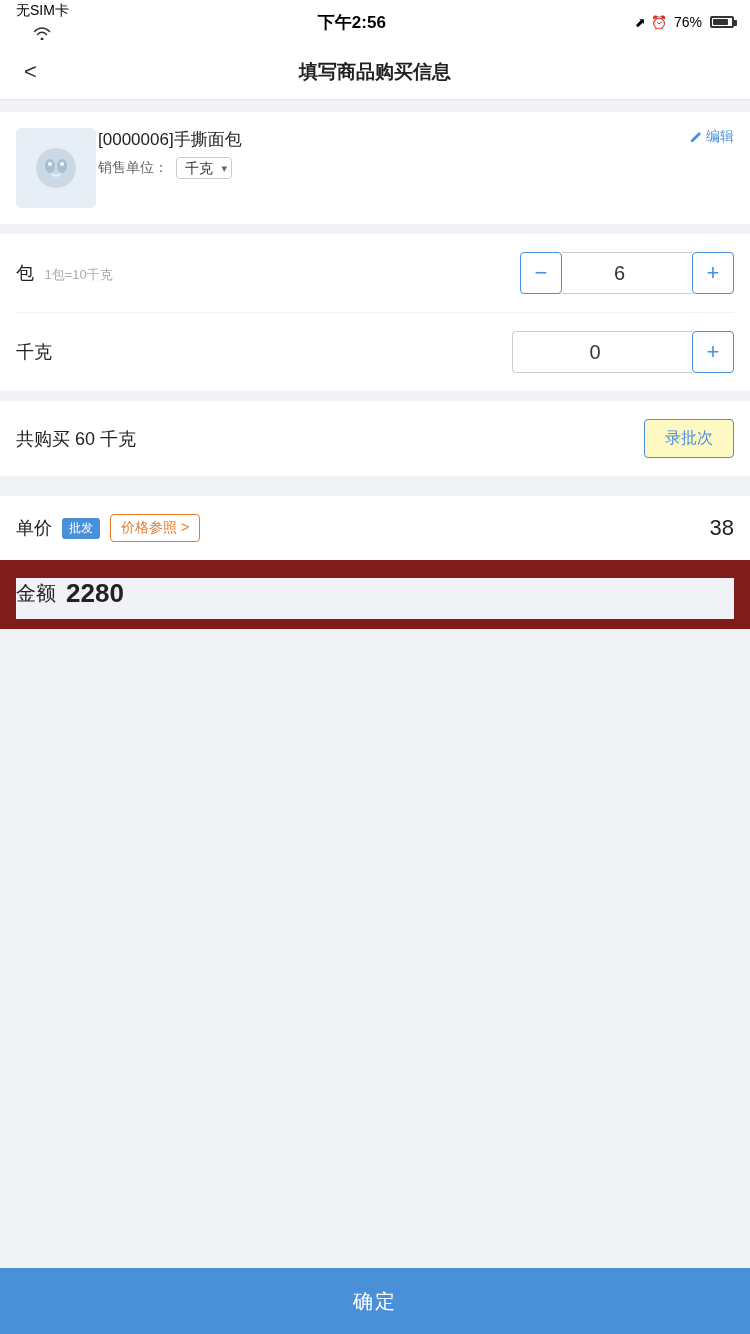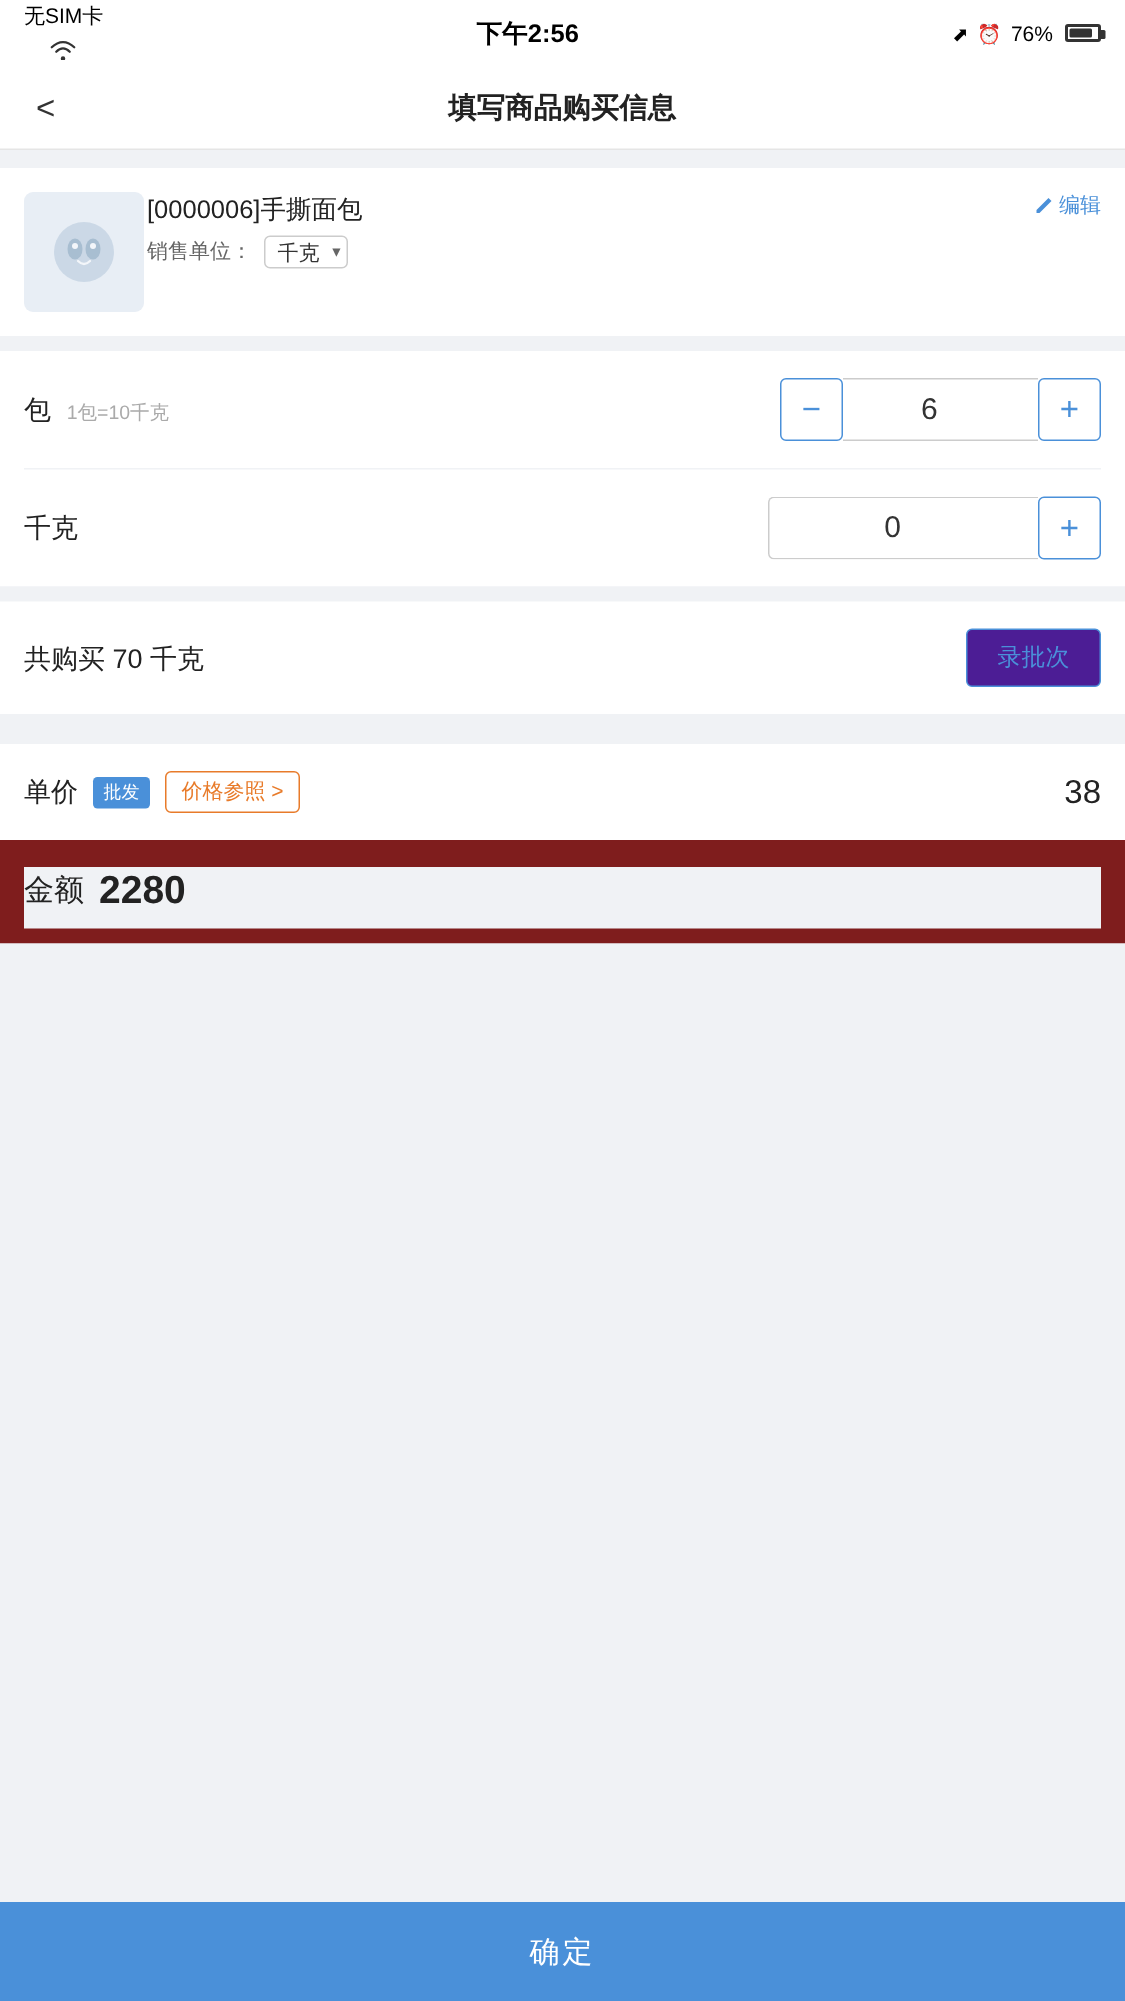--- a/index.html
+++ b/index.html
@@ -182,21 +182,21 @@
     .total-row {
       background: #fff;
       padding: 18px 16px;
       display: flex;
       align-items: center;
       justify-content: space-between;
     }
     .total-label { font-size: 18px; color: #222; }
     .record-btn {
       border: 1.5px solid #4a90d9;
-      background: #4c1d95;
+      background: #fef9c3;
       color: #4a90d9;
       font-size: 16px;
       padding: 8px 20px;
       border-radius: 4px;
       cursor: pointer;
     }
 
     
     .price-section {
       background: #fff;
@@ -356,21 +356,21 @@
     <div class="qty-control">
       <input class="qty-input-no-minus" type="number" value="0" style="">
       <button class="qty-btn">+</button>
     </div>
   </div>
 </div>
 
 <div class="divider"></div>
 
 <div class="total-row">
-  <span class="total-label">共购买 70 千克</span>
+  <span class="total-label">共购买 60 千克</span>
   <button class="record-btn">录批次</button>
 </div>
 
 <div class="divider"></div>
 
 <div class="price-section">
   <span class="price-label">单价</span>
   <span class="price-tag">批发</span>
   <button class="price-ref-btn">
     <span>价格参照 &gt;</span>

